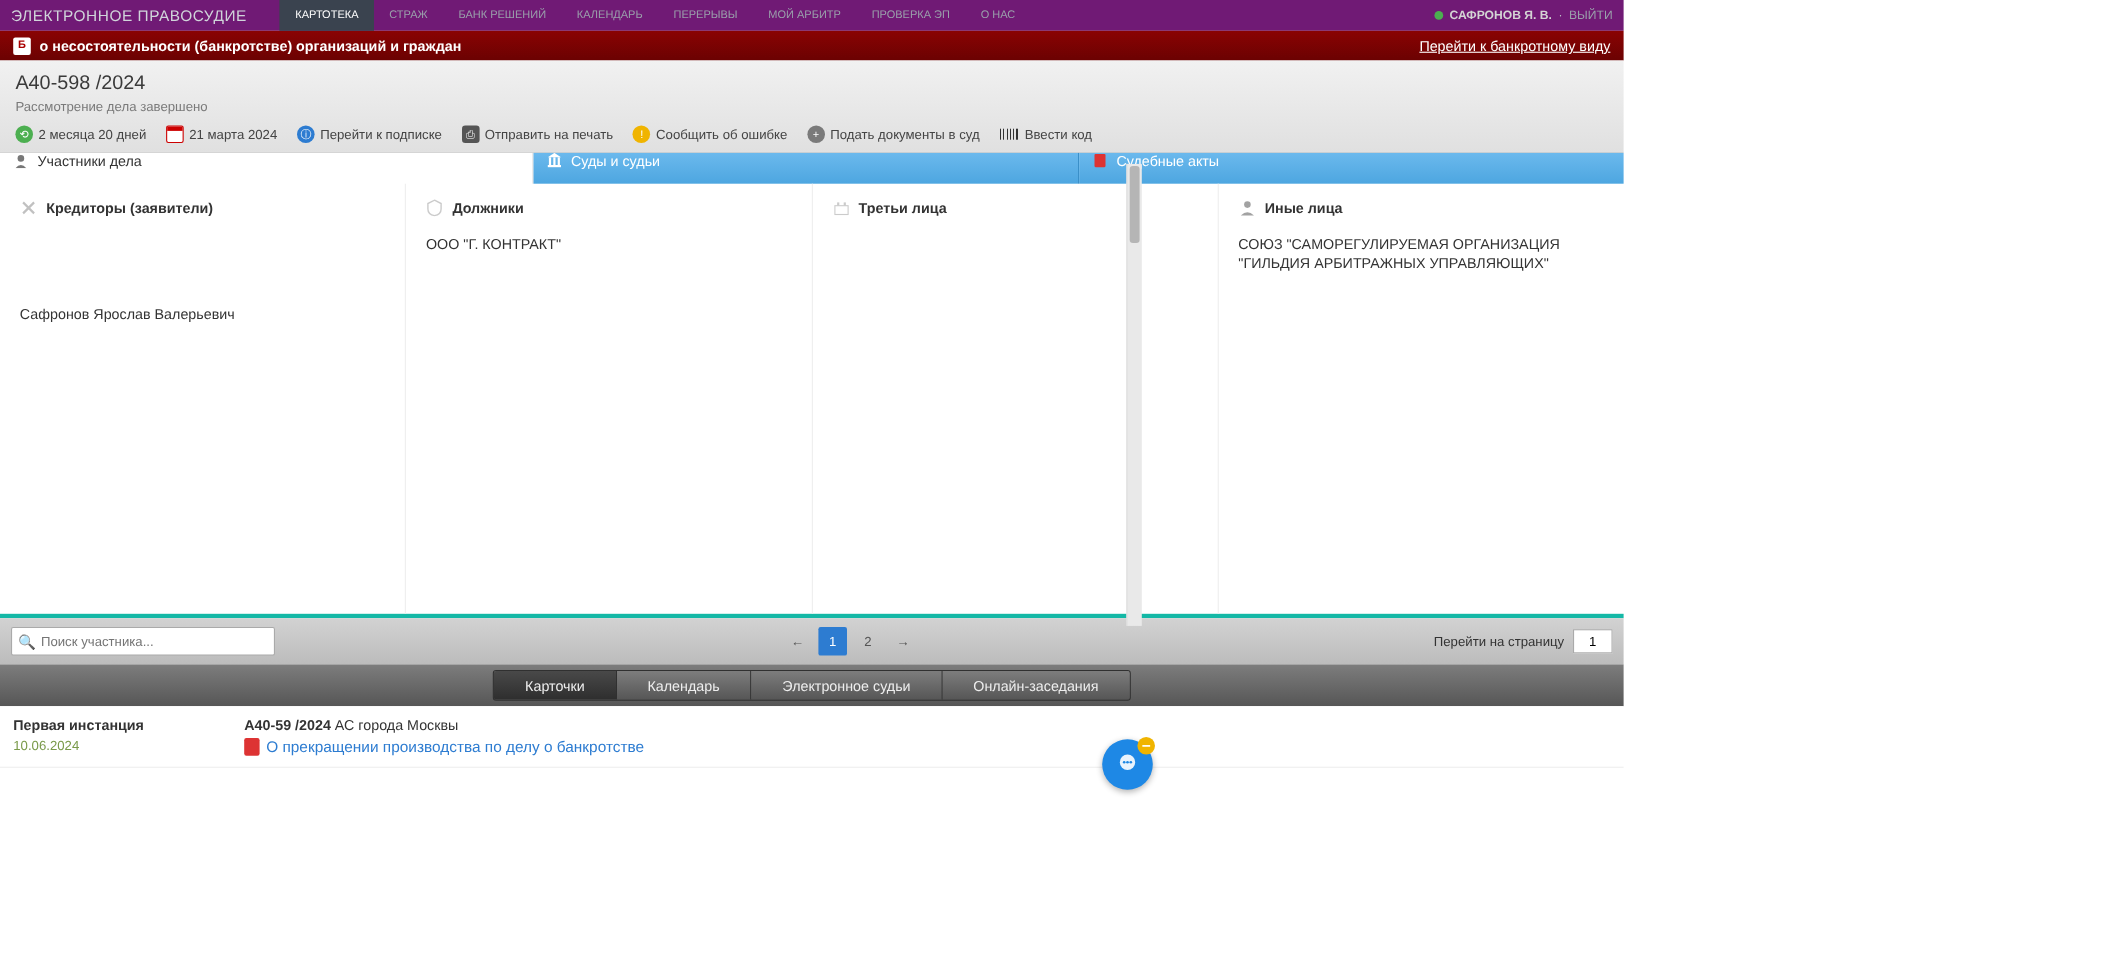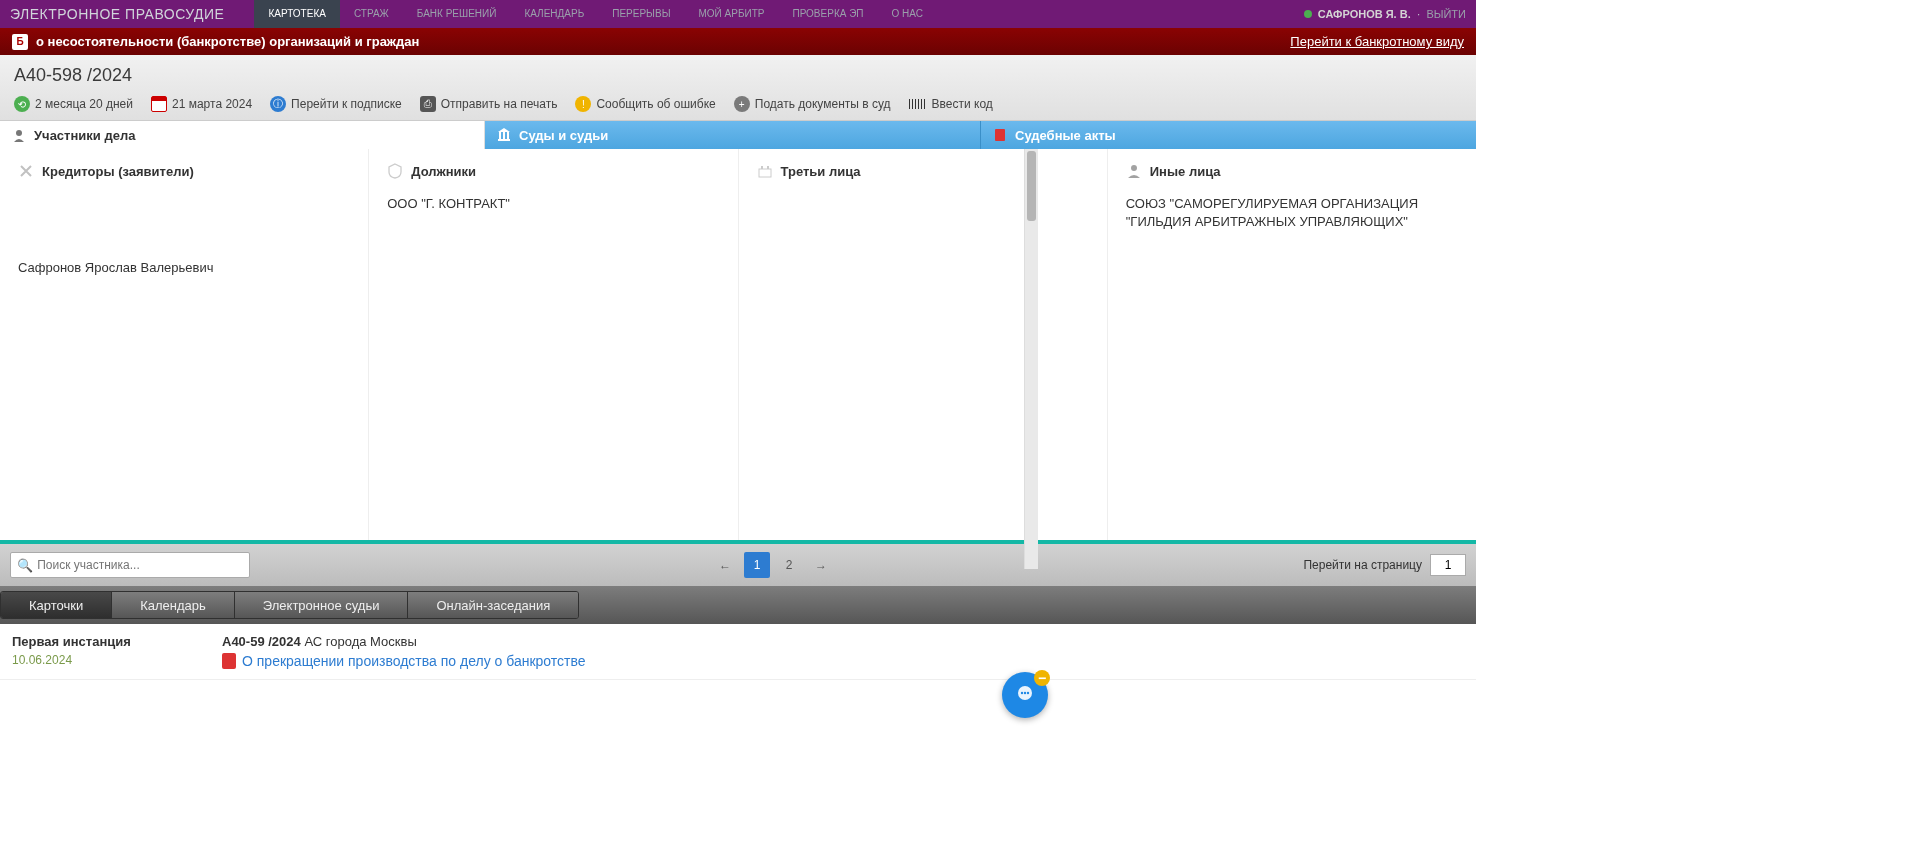--- a/index.html
+++ b/index.html
@@ -117,25 +117,24 @@
 .calendar-mini { width:16px;height:16px;border:1px solid #c00;background:#fff;position:relative;border-radius:2px; }
 .calendar-mini::before { content:""; position:absolute;top:0;left:0;right:0;height:4px;background:#c00; }
 .barcode-mini { width:18px;height:10px;background:repeating-linear-gradient(90deg,#333 0 1px,transparent 1px 3px); }
 
 .tabs {
   display: flex;
   height: 28px;
 }
 .tab {
   display:flex;
-  align-items:center;
   gap:8px;
   padding: 0 12px;
   font-size:13px;
-  font-weight:bold;
+  font-weight:normal;
   cursor:pointer;
 }
 .tab.participants { background:#fff; color:#333; flex: 0 0 485px; border-right:1px solid #ddd; }
 .tab.courts { background: linear-gradient(#6bb9ed,#4da6e0); color:#fff; flex:1; border-right:1px solid #3a8fc8; }
 .tab.acts { background: linear-gradient(#6bb9ed,#4da6e0); color:#fff; flex:1; }
 
 .participants-area {
   display:flex;
   height: 395px;
   border-bottom:4px solid #14b8a6;
@@ -190,20 +189,21 @@
 .page-btn.active{background:#2d7cd1}
 .page-btn.plain{background:transparent;color:#555}
 .goto-wrap { margin-left:auto; display:flex;align-items:center;gap:8px;font-size:12px;color:#333 }
 .goto-wrap input{width:36px;height:22px;border:1px solid #aaa;text-align:center;font-size:12px}
 
 .viewtabs-bar {
   background: linear-gradient(#7d7d7d,#565656);
   height:38px;
   display:flex;
   align-items:center;
+  justify-content:center;
 }
 .viewtabs {
   display:flex;
   border:1px solid #303030;
   border-radius:3px;
   overflow:hidden;
   height:28px;
 }
 .viewtab {
   padding:0 28px;
@@ -290,20 +290,21 @@
 </div>
 
 <div class="redbar">
   <span class="bankruptcy-icon">Б</span>
   <span>о несостоятельности (банкротстве) организаций и граждан</span>
   <span class="link-right">Перейти к банкротному виду</span>
 </div>
 
 <div class="caseheader">
   <div class="case-number">А40-598    /2024</div>
+  <div class="case-status">Рассмотрение дела завершено</div>
   <div class="case-actions">
     <div class="action">
       <span class="ico refresh">⟲</span>
       <span>2 месяца 20 дней</span>
     </div>
     <div class="action">
       <span class="calendar-mini"></span>
       <span>21 марта 2024</span>
     </div>
     <div class="action">

